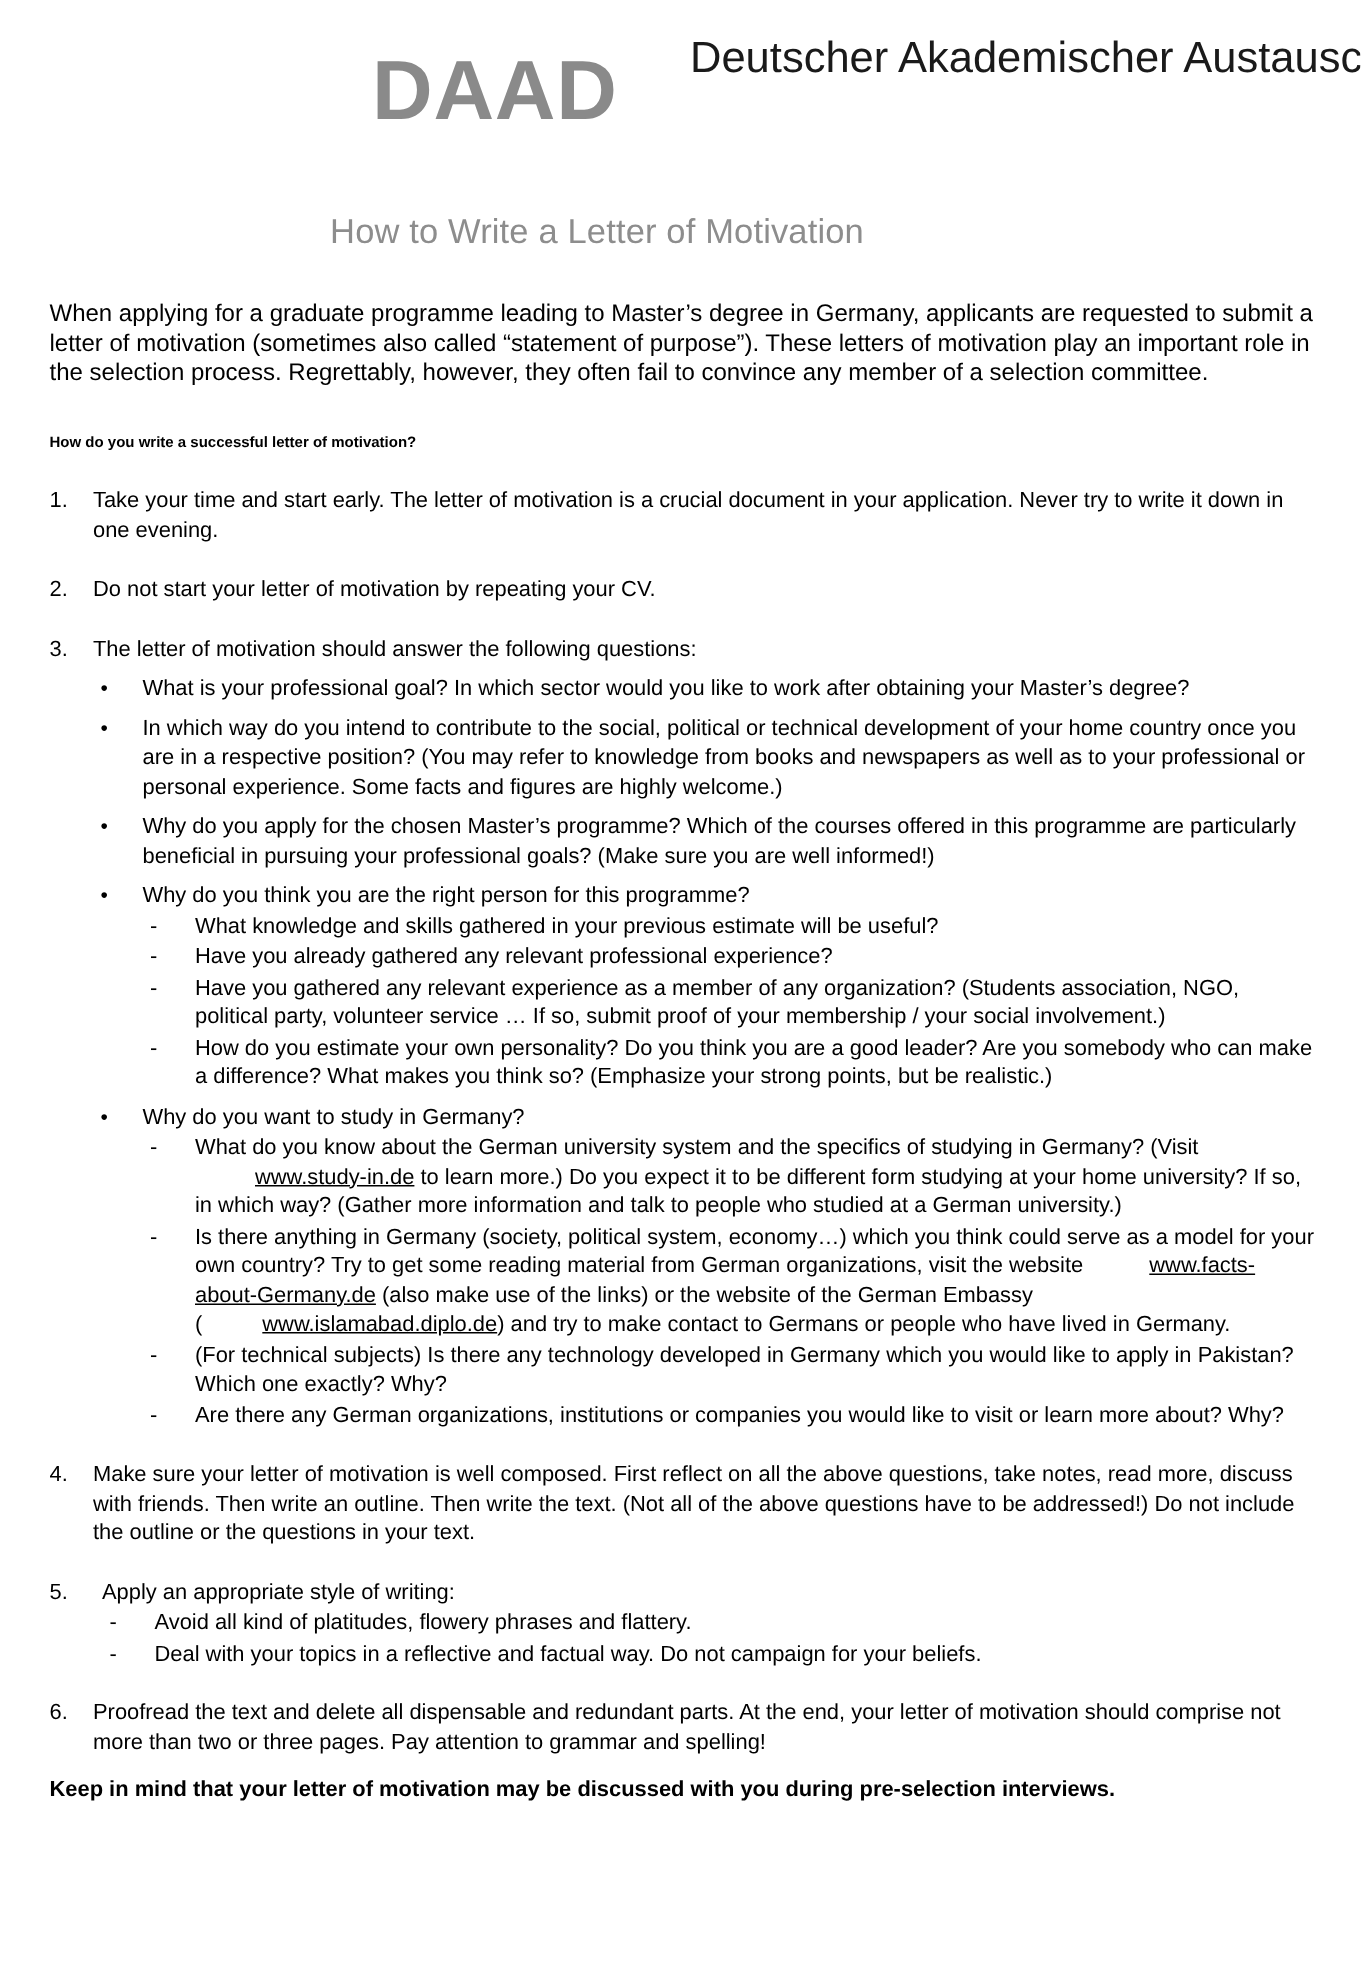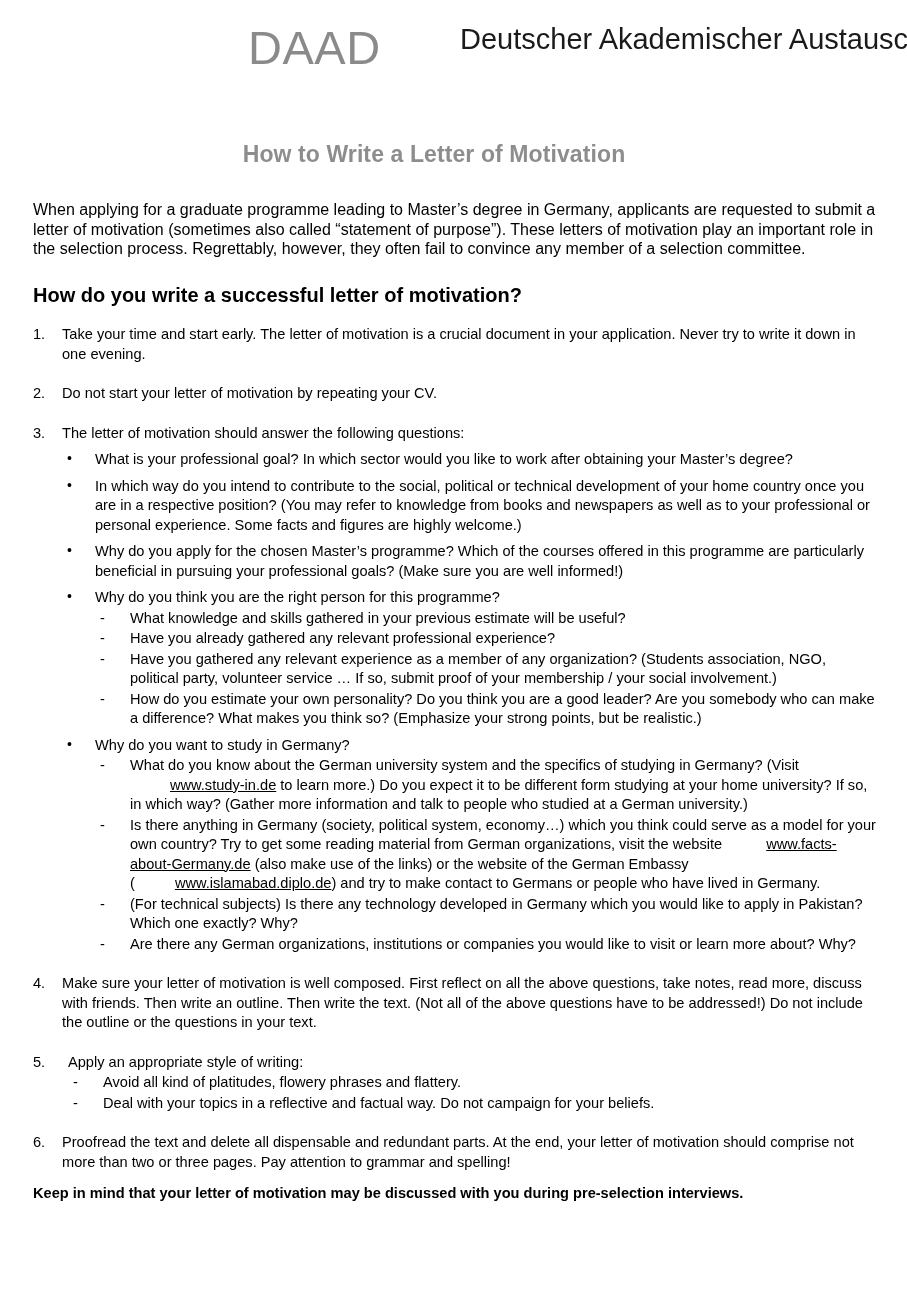--- a/index.html
+++ b/index.html
@@ -24,23 +24,23 @@
   .header {
     position: absolute;
     left: 0;
     top: 22px;
     width: 907px;
     height: 62px;
   }
   .logo {
     position: absolute;
     left: 248px;
-    top: 0px;
-    font-size: 47px;
-    font-weight: normal;
+    top: 12px;
+    font-size: 56px;
+    font-weight: bold;
     letter-spacing: 0.5px;
     color: #8a8a8a;
     line-height: 52px;
     white-space: nowrap;
   }
   .org-names {
     position: absolute;
     left: 460px;
     top: 5px;
     font-size: 29px;
@@ -51,43 +51,42 @@
   .org-names div { white-space: nowrap; }
 
   
   .doc-title {
     position: absolute;
     left: 0;
     top: 141px;
     width: 796px;
     text-align: center;
     font-size: 23px;
-    font-weight: bold;
+    font-weight: normal;
     color: #8d8d8d;
     letter-spacing: 0.1px;
-    padding-left: 36px;
   }
 
   
   .body-wrap {
     position: absolute;
     left: 33px;
     top: 200px;
     width: 843px;
   }
 
   .para {
     font-size: 16px;
     line-height: 19.5px;
     text-align: left;
     margin: 0;
   }
 
   .section-head {
-    font-size: 20px;
+    font-size: 10px;
     line-height: 19.5px;
     font-weight: bold;
     margin: 27px 0 14px 0;
   }
 
   
   .num-list {
     margin: 0;
     padding: 0;
     list-style: none;

